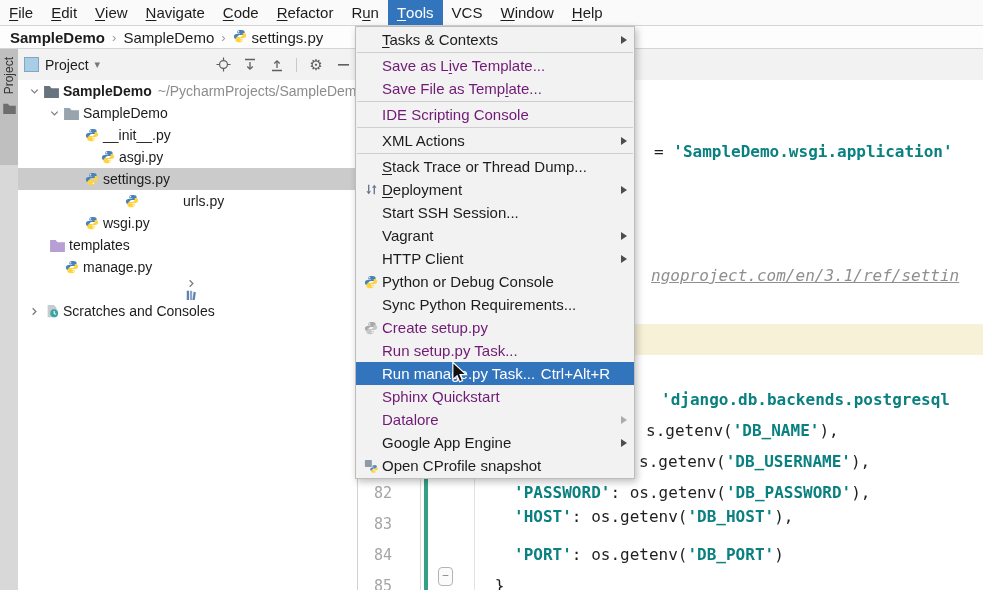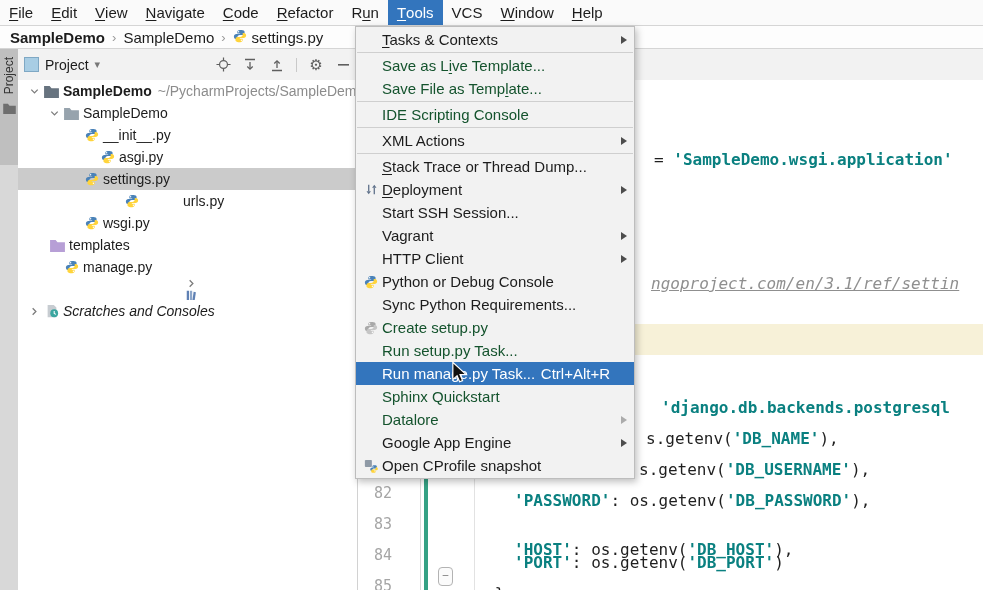--- a/index.html
+++ b/index.html
@@ -41,35 +41,35 @@
   .tr-label{margin-left:2px;}
   .tr-label.bold{font-weight:bold;}
   .tr-suffix{color:#8c8c8c;margin-left:6px;}
   
   #editor{position:absolute;left:357px;top:80px;right:0;bottom:0;background:#fff;overflow:hidden;
           border-left:1px solid #d2d2d2;font-family:"DejaVu Sans Mono",monospace;font-size:16px;}
   #cream-band{position:absolute;left:64px;right:0;top:244px;height:31px;background:#f7f1d8;}
   #gutter-sep{position:absolute;left:62px;top:0;bottom:0;width:1px;background:#dadada;}
   #vcs-bar{position:absolute;left:66px;width:4px;top:246px;bottom:0;background:#35a184;}
   #indent-guide{position:absolute;left:116px;top:246px;bottom:0;width:1px;background:#e2e2e2;}
-  .code-line{position:absolute;height:22px;line-height:22px;white-space:pre;margin-top:8px;}
+  .code-line{position:absolute;height:22px;line-height:22px;white-space:pre;}
   .gutter-num{position:absolute;left:0;width:34px;text-align:right;height:22px;line-height:22px;
               color:#a5a5a5;font-size:15px;}
   .seg-plain{color:#1f1f1f;}
   .seg-string{color:#0a8080;font-weight:bold;}
   .seg-comment{color:#8f8f8f;font-style:italic;text-decoration:underline;}
   #fold-marker{position:absolute;left:80px;top:487px;width:13px;height:17px;border:1px solid #b3b3b3;
                border-radius:4px;background:#fbfbfb;color:#8a8a8a;font-size:11px;line-height:15px;text-align:center;}
   
   #tools-menu{position:absolute;left:355px;top:26px;width:280px;background:#f2f2f2;
               border:1px solid #bdbdbd;box-shadow:2px 3px 7px rgba(0,0,0,.25);z-index:50;
               font-size:15px;box-sizing:border-box;padding:1px 0;}
   .menu-row{height:23px;display:flex;align-items:center;padding:0 6px 0 4px;cursor:default;}
   .menu-row.hl{background:#3375bd;color:#fff;}
-  .menu-row.dis{color:#14532d;}
+  .menu-row.dis{color:#701a75;}
   .menu-icon{width:22px;display:flex;align-items:center;justify-content:center;flex:none;}
   .menu-label{white-space:nowrap;}
   .menu-label u{text-underline-offset:2px;}
   .menu-spacer{flex:1;}
   .menu-shortcut{margin-right:4px;white-space:nowrap;}
   .menu-arrow{width:14px;display:flex;justify-content:flex-end;align-items:center;flex:none;}
   .menu-sep{height:1px;background:#cfcfcf;margin:1px 1px;}
   
   #cursor{position:absolute;left:451px;top:361px;z-index:60;}
 </style>
@@ -274,21 +274,21 @@
           </span>
           <span class="tr-icon">
             <svg width="14" height="14" viewBox="0 0 16 16">
               <rect x="2" y="2" width="2.6" height="12" fill="#5f81b4"></rect>
               <rect x="5.6" y="2" width="2.6" height="12" fill="#8ca6c9"></rect>
               <rect x="9.2" y="3.4" width="2.6" height="10.6" fill="#5f81b4" transform="rotate(8 10.5 8)"></rect>
             </svg>
           </span>
           <span class="tr-label">External Libraries</span>
         </div>
-        <div class="tree-row" style="padding-left: 8px; font-style: italic;">
+        <div class="tree-row" style="padding-left: 8px;">
           <span class="tr-chev">
             <svg width="11" height="11" viewBox="0 0 12 12" stroke="#7b7b7b" fill="none" stroke-width="1.4">
               <path d="M4 2.5 7.5 6 4 9.5"></path>
             </svg>
           </span>
           <span class="tr-icon">
             <svg width="14" height="14" viewBox="0 0 16 16">
               <path d="M3 1h7l3 3v11H3z" fill="#c7ccd1"></path>
               <circle cx="10.5" cy="10.5" r="4.5" fill="#3ba6a0"></circle>
               <path d="M10.5 8v2.7l2 1.2" stroke="#fff" stroke-width="1.2" fill="none"></path>
@@ -310,21 +310,21 @@
         <div class="gutter-num" style="top: 464px;">84</div>
         <div class="gutter-num" style="top: 495px;">85</div>
       </div>
     <div id="code">
         <div class="code-line" style="top: 61px; left: 296px;"><span class="seg-plain">= </span><span class="seg-string">'SampleDemo.wsgi.application'</span></div>
         <div class="code-line" style="top: 185px; left: 293px;"><span class="seg-comment">ngoproject.com/en/3.1/ref/settin</span></div>
         <div class="code-line" style="top: 309px; left: 303px;"><span class="seg-string">'django.db.backends.postgresql</span></div>
         <div class="code-line" style="top: 340px; left: 288px;"><span class="seg-plain">s.getenv(</span><span class="seg-string">'DB_NAME'</span><span class="seg-plain">),</span></div>
         <div class="code-line" style="top: 371px; left: 281px;"><span class="seg-plain">s.getenv(</span><span class="seg-string">'DB_USERNAME'</span><span class="seg-plain">),</span></div>
         <div class="code-line" style="top: 402px; left: 79px;"><span class="seg-plain">        </span><span class="seg-string">'PASSWORD'</span><span class="seg-plain">: os.getenv(</span><span class="seg-string">'DB_PASSWORD'</span><span class="seg-plain">),</span></div>
-        <div class="code-line" style="top: 451px; left: 79px;"><span class="seg-plain">        </span><span class="seg-string">'HOST'</span><span class="seg-plain">: os.getenv(</span><span class="seg-string">'DB_HOST'</span><span class="seg-plain">),</span></div>
+        <div class="code-line" style="top: 426px; left: 79px;"><span class="seg-plain">        </span><span class="seg-string">'HOST'</span><span class="seg-plain">: os.getenv(</span><span class="seg-string">'DB_HOST'</span><span class="seg-plain">),</span></div>
         <div class="code-line" style="top: 464px; left: 79px;"><span class="seg-plain">        </span><span class="seg-string">'PORT'</span><span class="seg-plain">: os.getenv(</span><span class="seg-string">'DB_PORT'</span><span class="seg-plain">)</span></div>
         <div class="code-line" style="top: 495px; left: 79px;"><span class="seg-plain">      }</span></div>
       </div>
     <div id="fold-marker">−</div>
   </div>
 
   <div id="tools-menu">
       <div class="menu-row">
         <span class="menu-icon"></span>
         <span class="menu-label"><u>T</u>asks &amp; Contexts</span>

